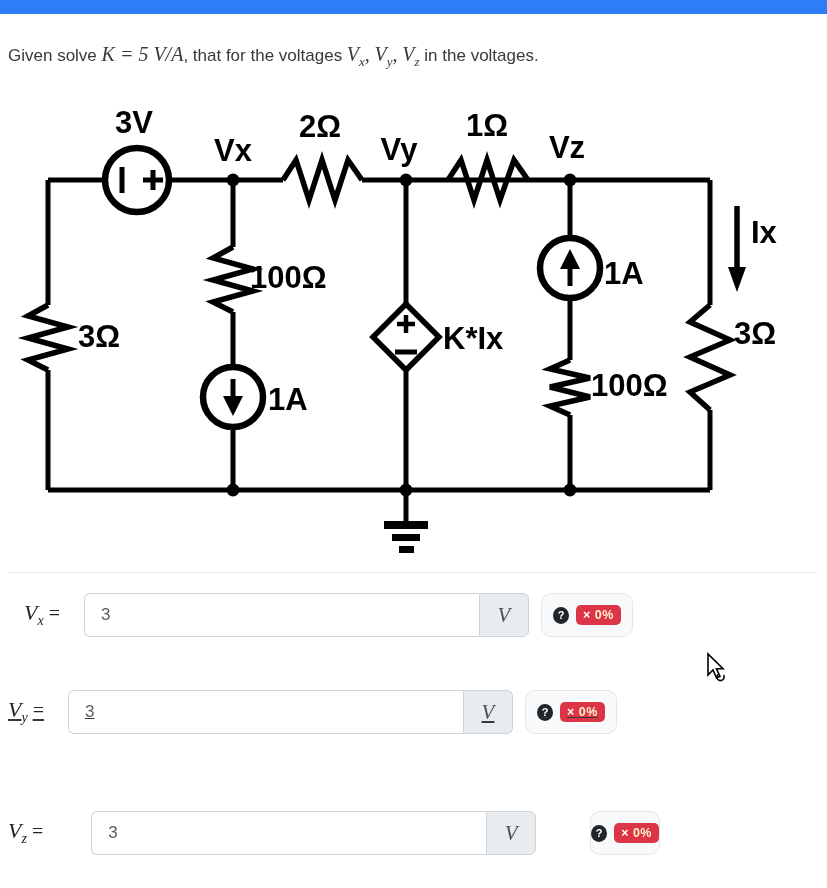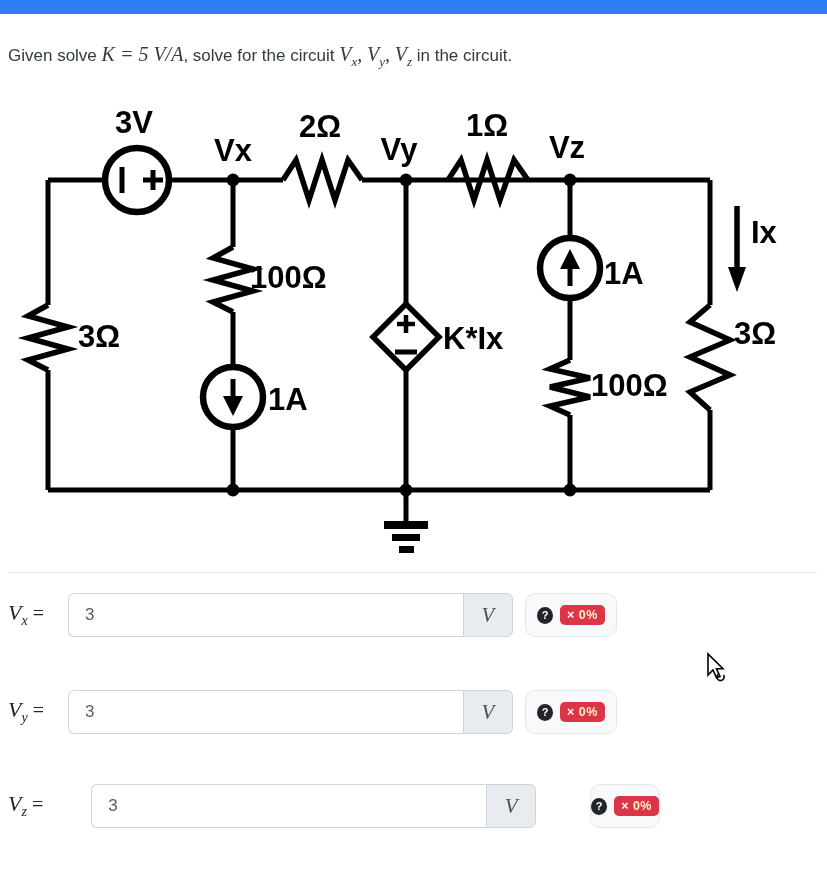--- a/index.html
+++ b/index.html
@@ -31,23 +31,23 @@
     position:absolute;left:0;top:0;width:800px;height:560px;
   }
   .divider{
     position:absolute;left:8px;top:572px;width:809px;height:1px;
     background:#e9ecef;border:none;margin:0;
   }
   .answer-row{
     position:absolute;left:0;width:660px;height:44px;
     display:flex;align-items:center;
   }
-  .row-vx{top:593px;}
-  .row-vy{top:690px;}
-  .row-vz{top:784px;gap:42px;}
+  .row-vx{top:593px;padding-left:16px;}
+  .row-vy{top:690px;text-decoration:underline;}
+  .row-vz{top:811px;gap:42px;}
   .ans-label{
     width:68px;padding-left:8px;box-sizing:border-box;
     font-family:"Liberation Serif", serif;
     font-style:italic;font-size:22px;color:#212529;
     white-space:nowrap;
   }
   .ans-label sub{font-size:14px;}
   .ans-label .eq{font-style:normal;margin-left:5px;font-size:20px;}
   .input-group{
     display:flex;height:44px;box-sizing:border-box;
@@ -91,21 +91,21 @@
     position:absolute;left:705px;top:652px;width:28px;height:32px;
     pointer-events:none;
   }
 </style>
 </head>
 <body>
 
 <div class="top-bar"></div>
 
 <div class="problem">
-  <span>Given solve </span><span class="math">K = 5 V/A</span><span>, solve for the circuit </span><span class="math"><span>V</span><sub>x</sub><span>,</span></span> <span class="math"><span>V</span><sub>y</sub><span>,</span></span> <span class="math"><span>V</span><sub>z</sub></span><span> in the circuit.</span>
+  <span>Given solve </span><span class="math">K = 5 V/A</span><span>, that for the voltages </span><span class="math"><span>V</span><sub>x</sub><span>,</span></span> <span class="math"><span>V</span><sub>y</sub><span>,</span></span> <span class="math"><span>V</span><sub>z</sub></span><span> in the voltages.</span>
 </div>
 
 <svg class="circuit-svg" viewBox="0 0 800 560" xmlns="http://www.w3.org/2000/svg">
 
   <path d="M48,180 H283 M362,180 H710
            M48,180 V305 M48,370 V490
            M48,490 H710
            M710,180 V305 M710,410 V490
            M233,180 V247 M233,312 V490
            M406,180 V304 M406,370 V521

